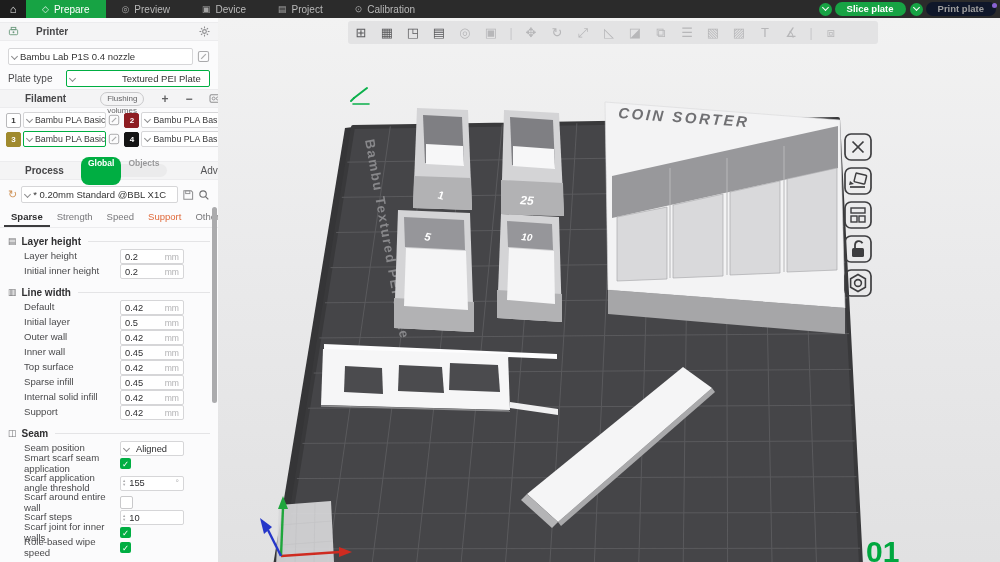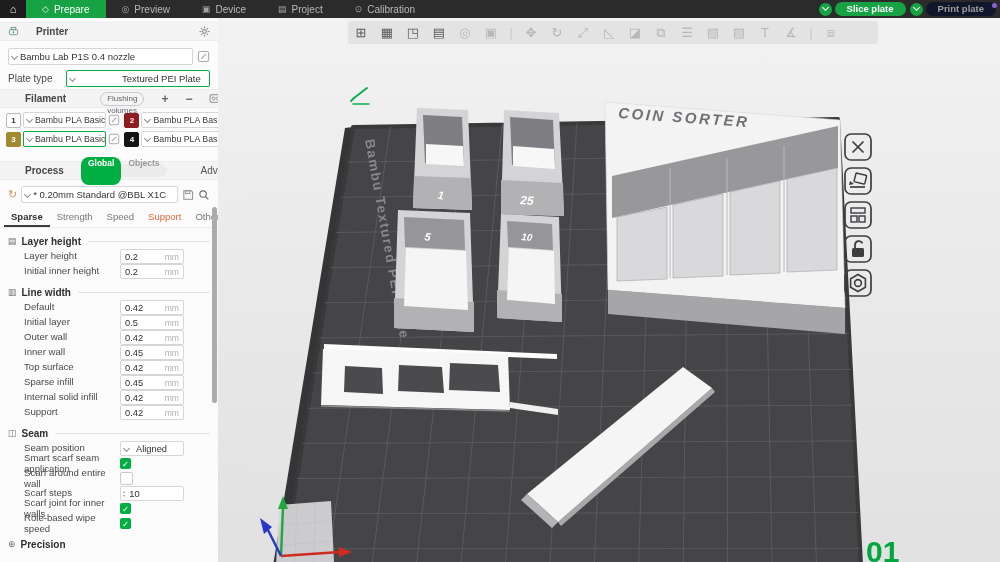--- a/index.html
+++ b/index.html
@@ -399,20 +399,31 @@
         <div class="setrow">
           <span class="setlabel">Seam position</span>
           <span class="valbox">
             <span class="chev"></span>
             <span class="val">Aligned</span>
           </span>
         </div>
         <div class="setrow">
           <span class="setlabel">Smart scarf seam application</span>
           <span class="cb on">✓</span>
+        </div>
+        <div class="setrow tall">
+          <span class="setlabel">Scarf application angle threshold</span>
+          <span class="valbox">
+            <span class="spin">
+              <span>▴</span>
+              <span>▾</span>
+            </span>
+            <span class="val">155</span>
+            <span class="unit">°</span>
+          </span>
         </div>
         <div class="setrow">
           <span class="setlabel">Scarf around entire wall</span>
           <span class="cb off"></span>
         </div>
         <div class="setrow">
           <span class="setlabel">Scarf steps</span>
           <span class="valbox">
             <span class="spin">
               <span>▴</span>

